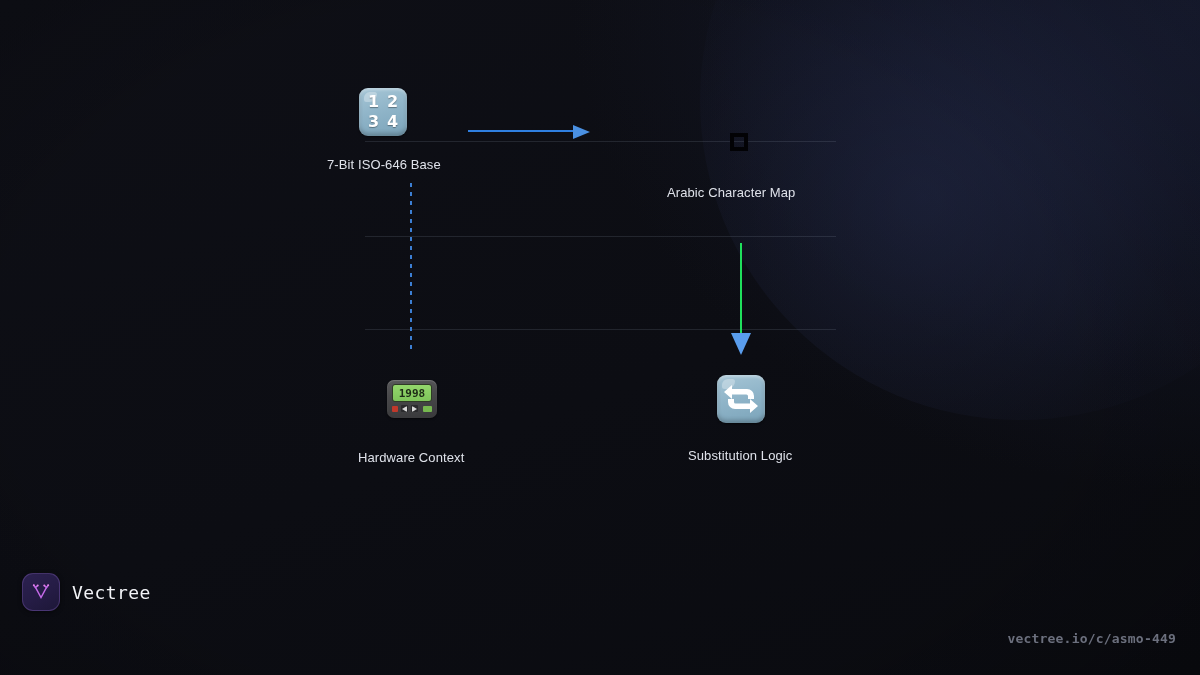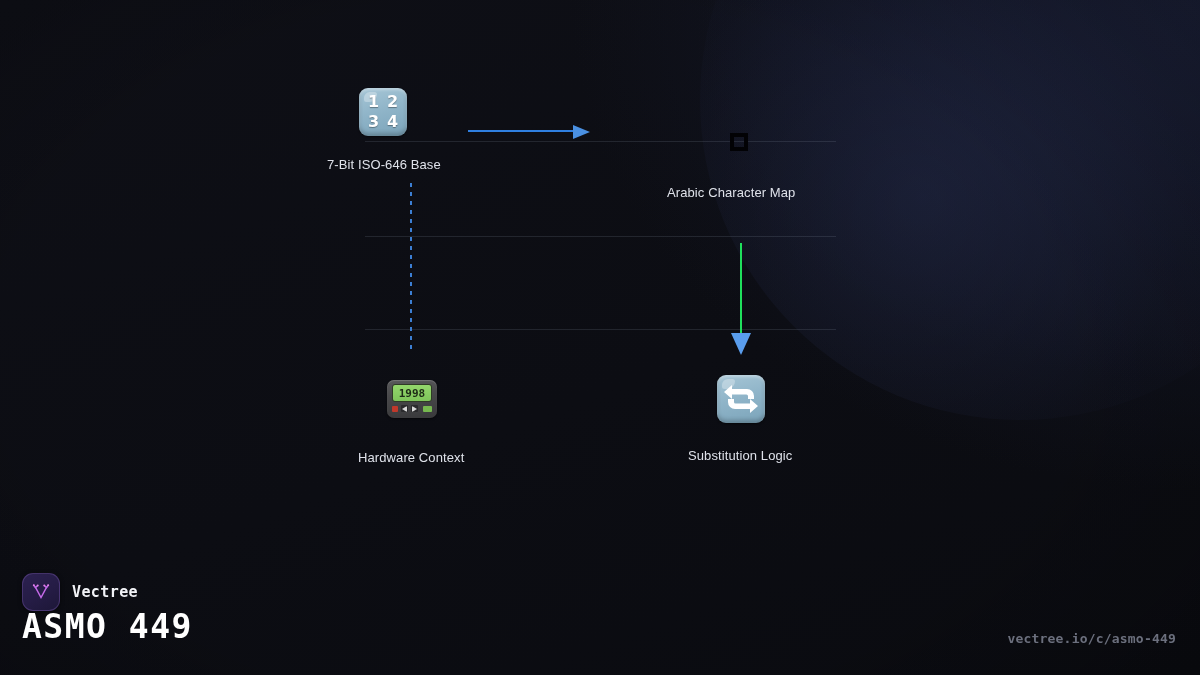--- a/index.html
+++ b/index.html
@@ -227,22 +227,22 @@
   .logo {
     width: 36px; height: 36px;
     border-radius: 11px;
     background: linear-gradient(150deg, #2c2150 0%, #251c45 55%, #1d1738 100%);
     border: 1px solid rgba(150,110,210,0.30);
     display: flex; align-items: center; justify-content: center;
     box-shadow: 0 1px 4px rgba(0,0,0,0.5);
   }
   .brand-name {
     font-family: "DejaVu Sans Mono", monospace;
-    font-size: 15px;
-    font-weight: 700;
+    font-size: 18px;
+    font-weight: 400;
     color: #f2f3f7;
     letter-spacing: 0.4px;
   }
   .title {
     position: absolute;
     left: 22px; top: 52px;
     font-family: "DejaVu Sans Mono", monospace;
     font-size: 33px;
     font-weight: 700;
     color: #ffffff;
@@ -350,17 +350,16 @@
           <g fill="#e07fe8">
             <circle cx="4.2" cy="4.6" r="1.1"></circle>
             <circle cx="8.4" cy="5.0" r="1.1"></circle>
             <circle cx="19.8" cy="4.6" r="1.1"></circle>
             <circle cx="15.6" cy="5.0" r="1.1"></circle>
           </g>
         </svg>
       </div>
       <div class="brand-name">Vectree</div>
     </div>
-    <div class="title">ASMO  449</div>
     <div class="url">vectree.io/c/asmo-449</div>
   </div>
 
 </div>
 
 </body></html>

